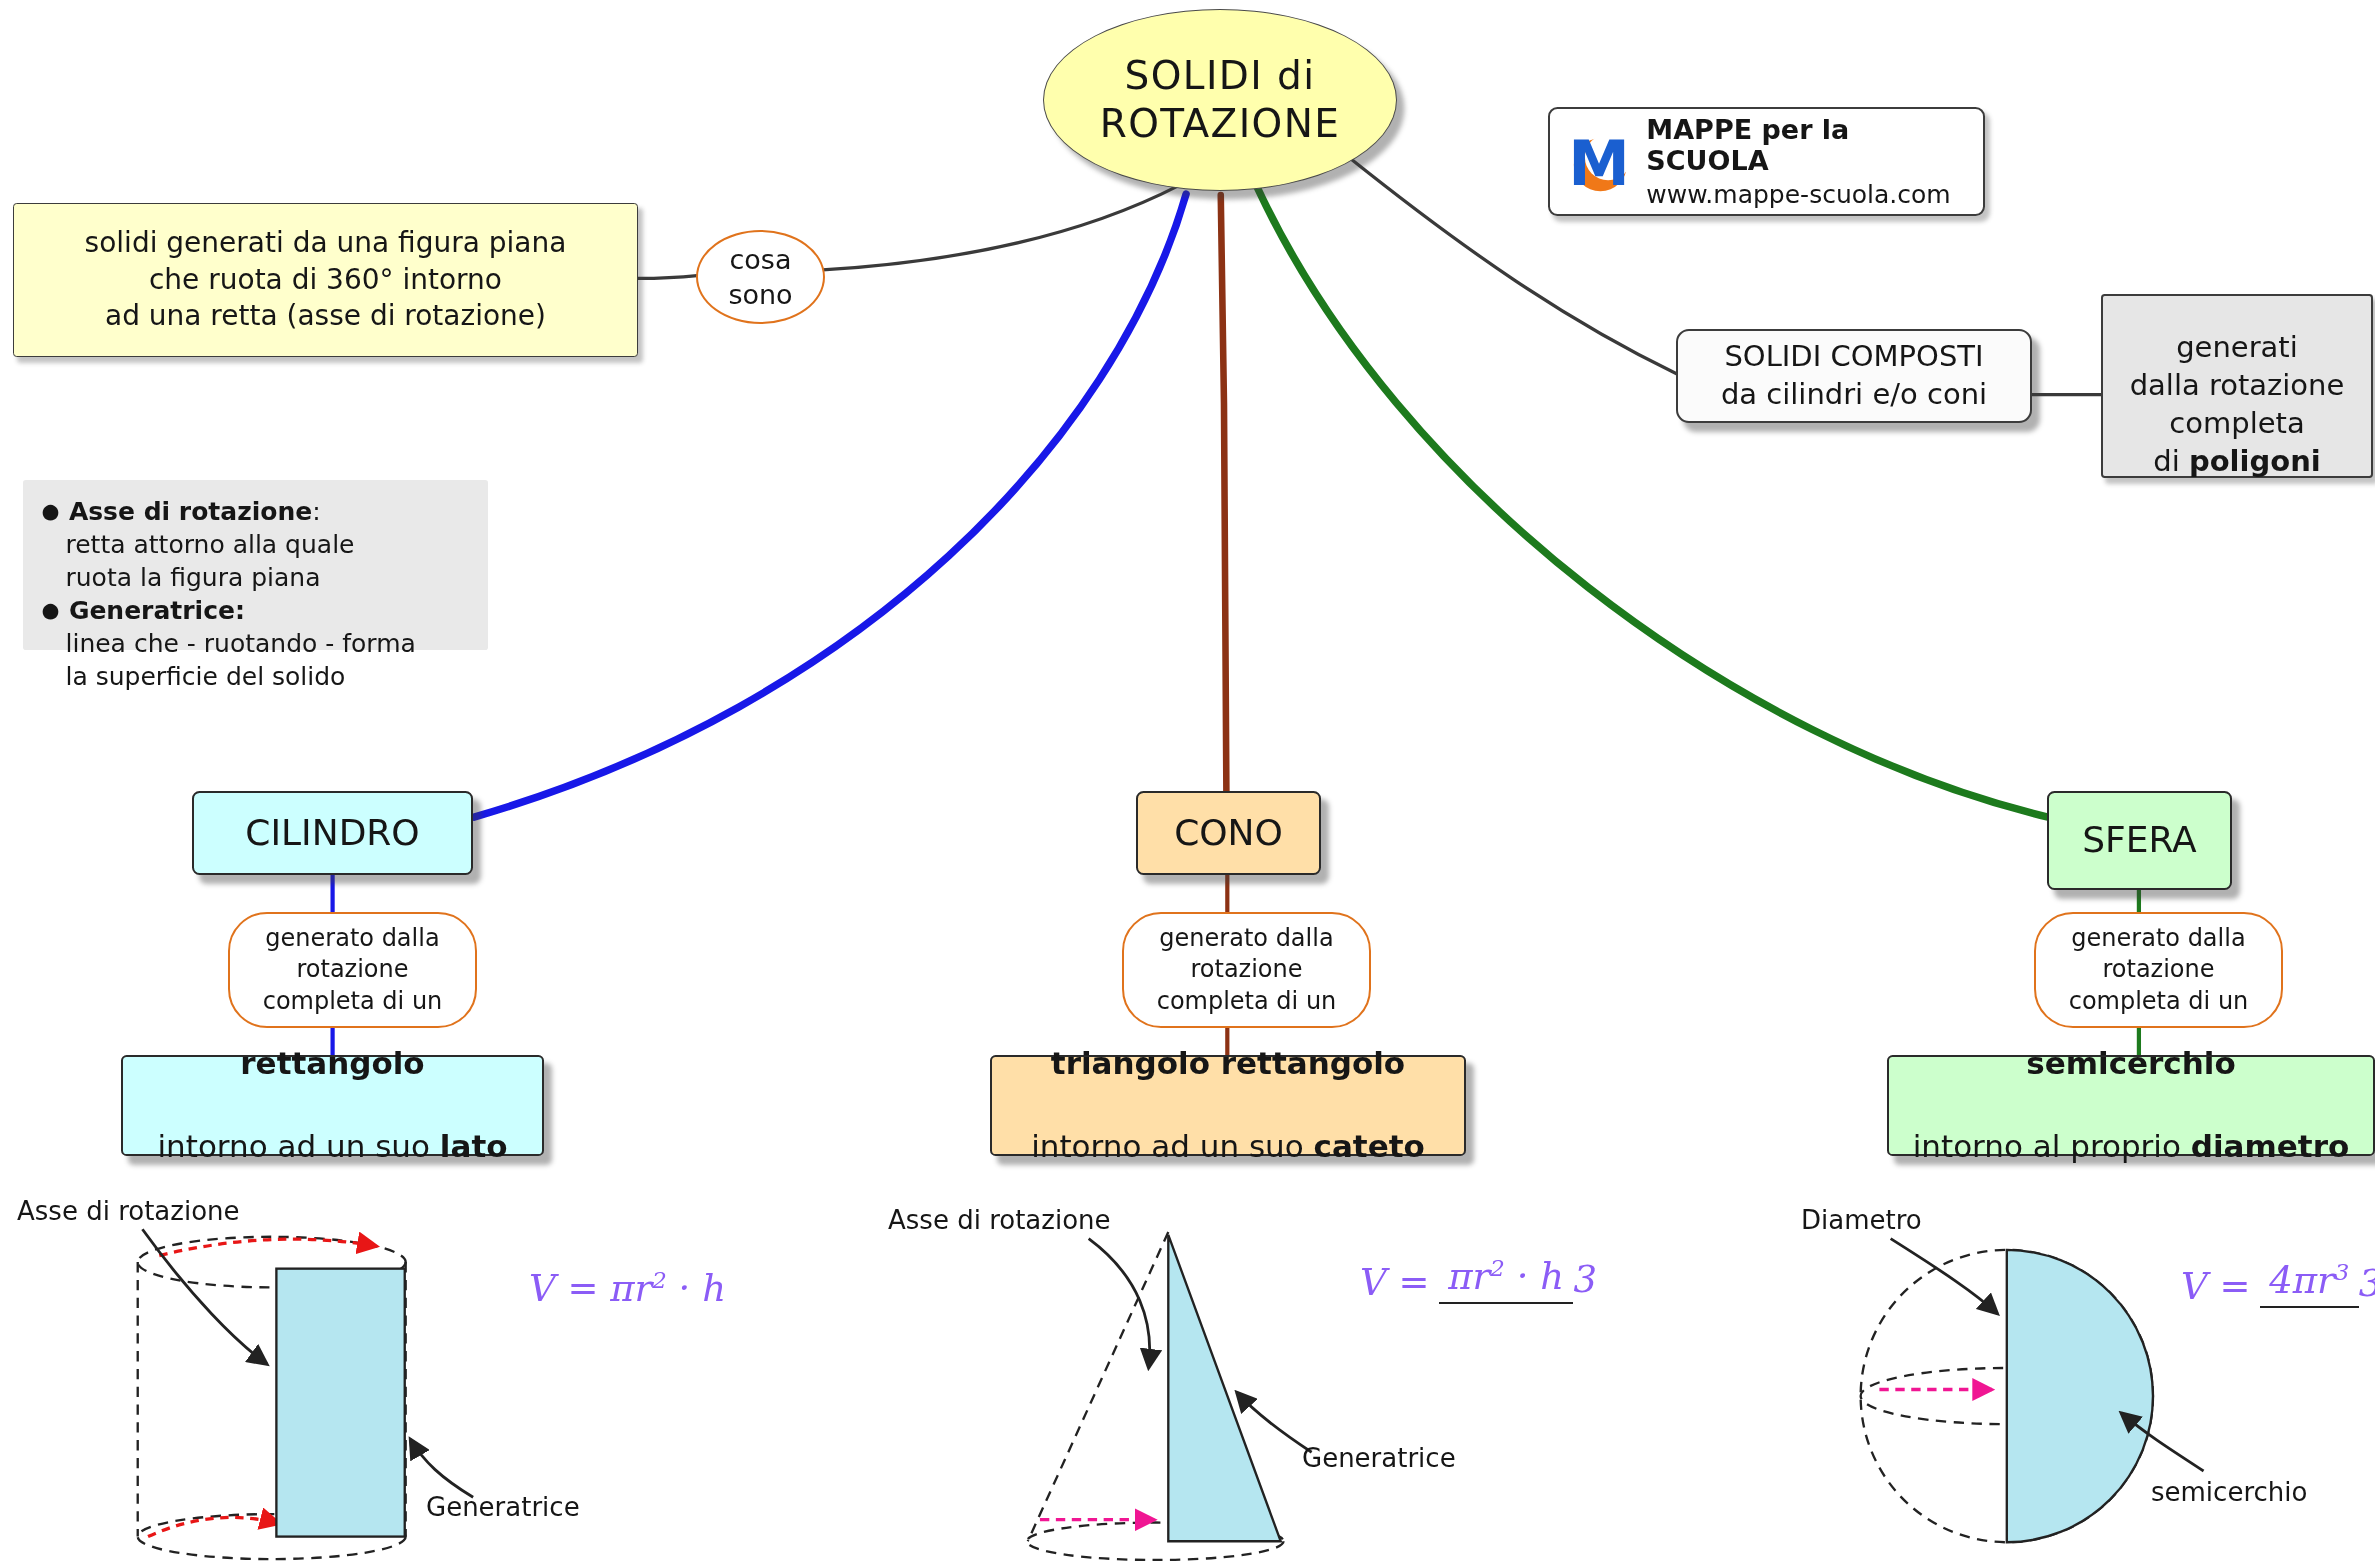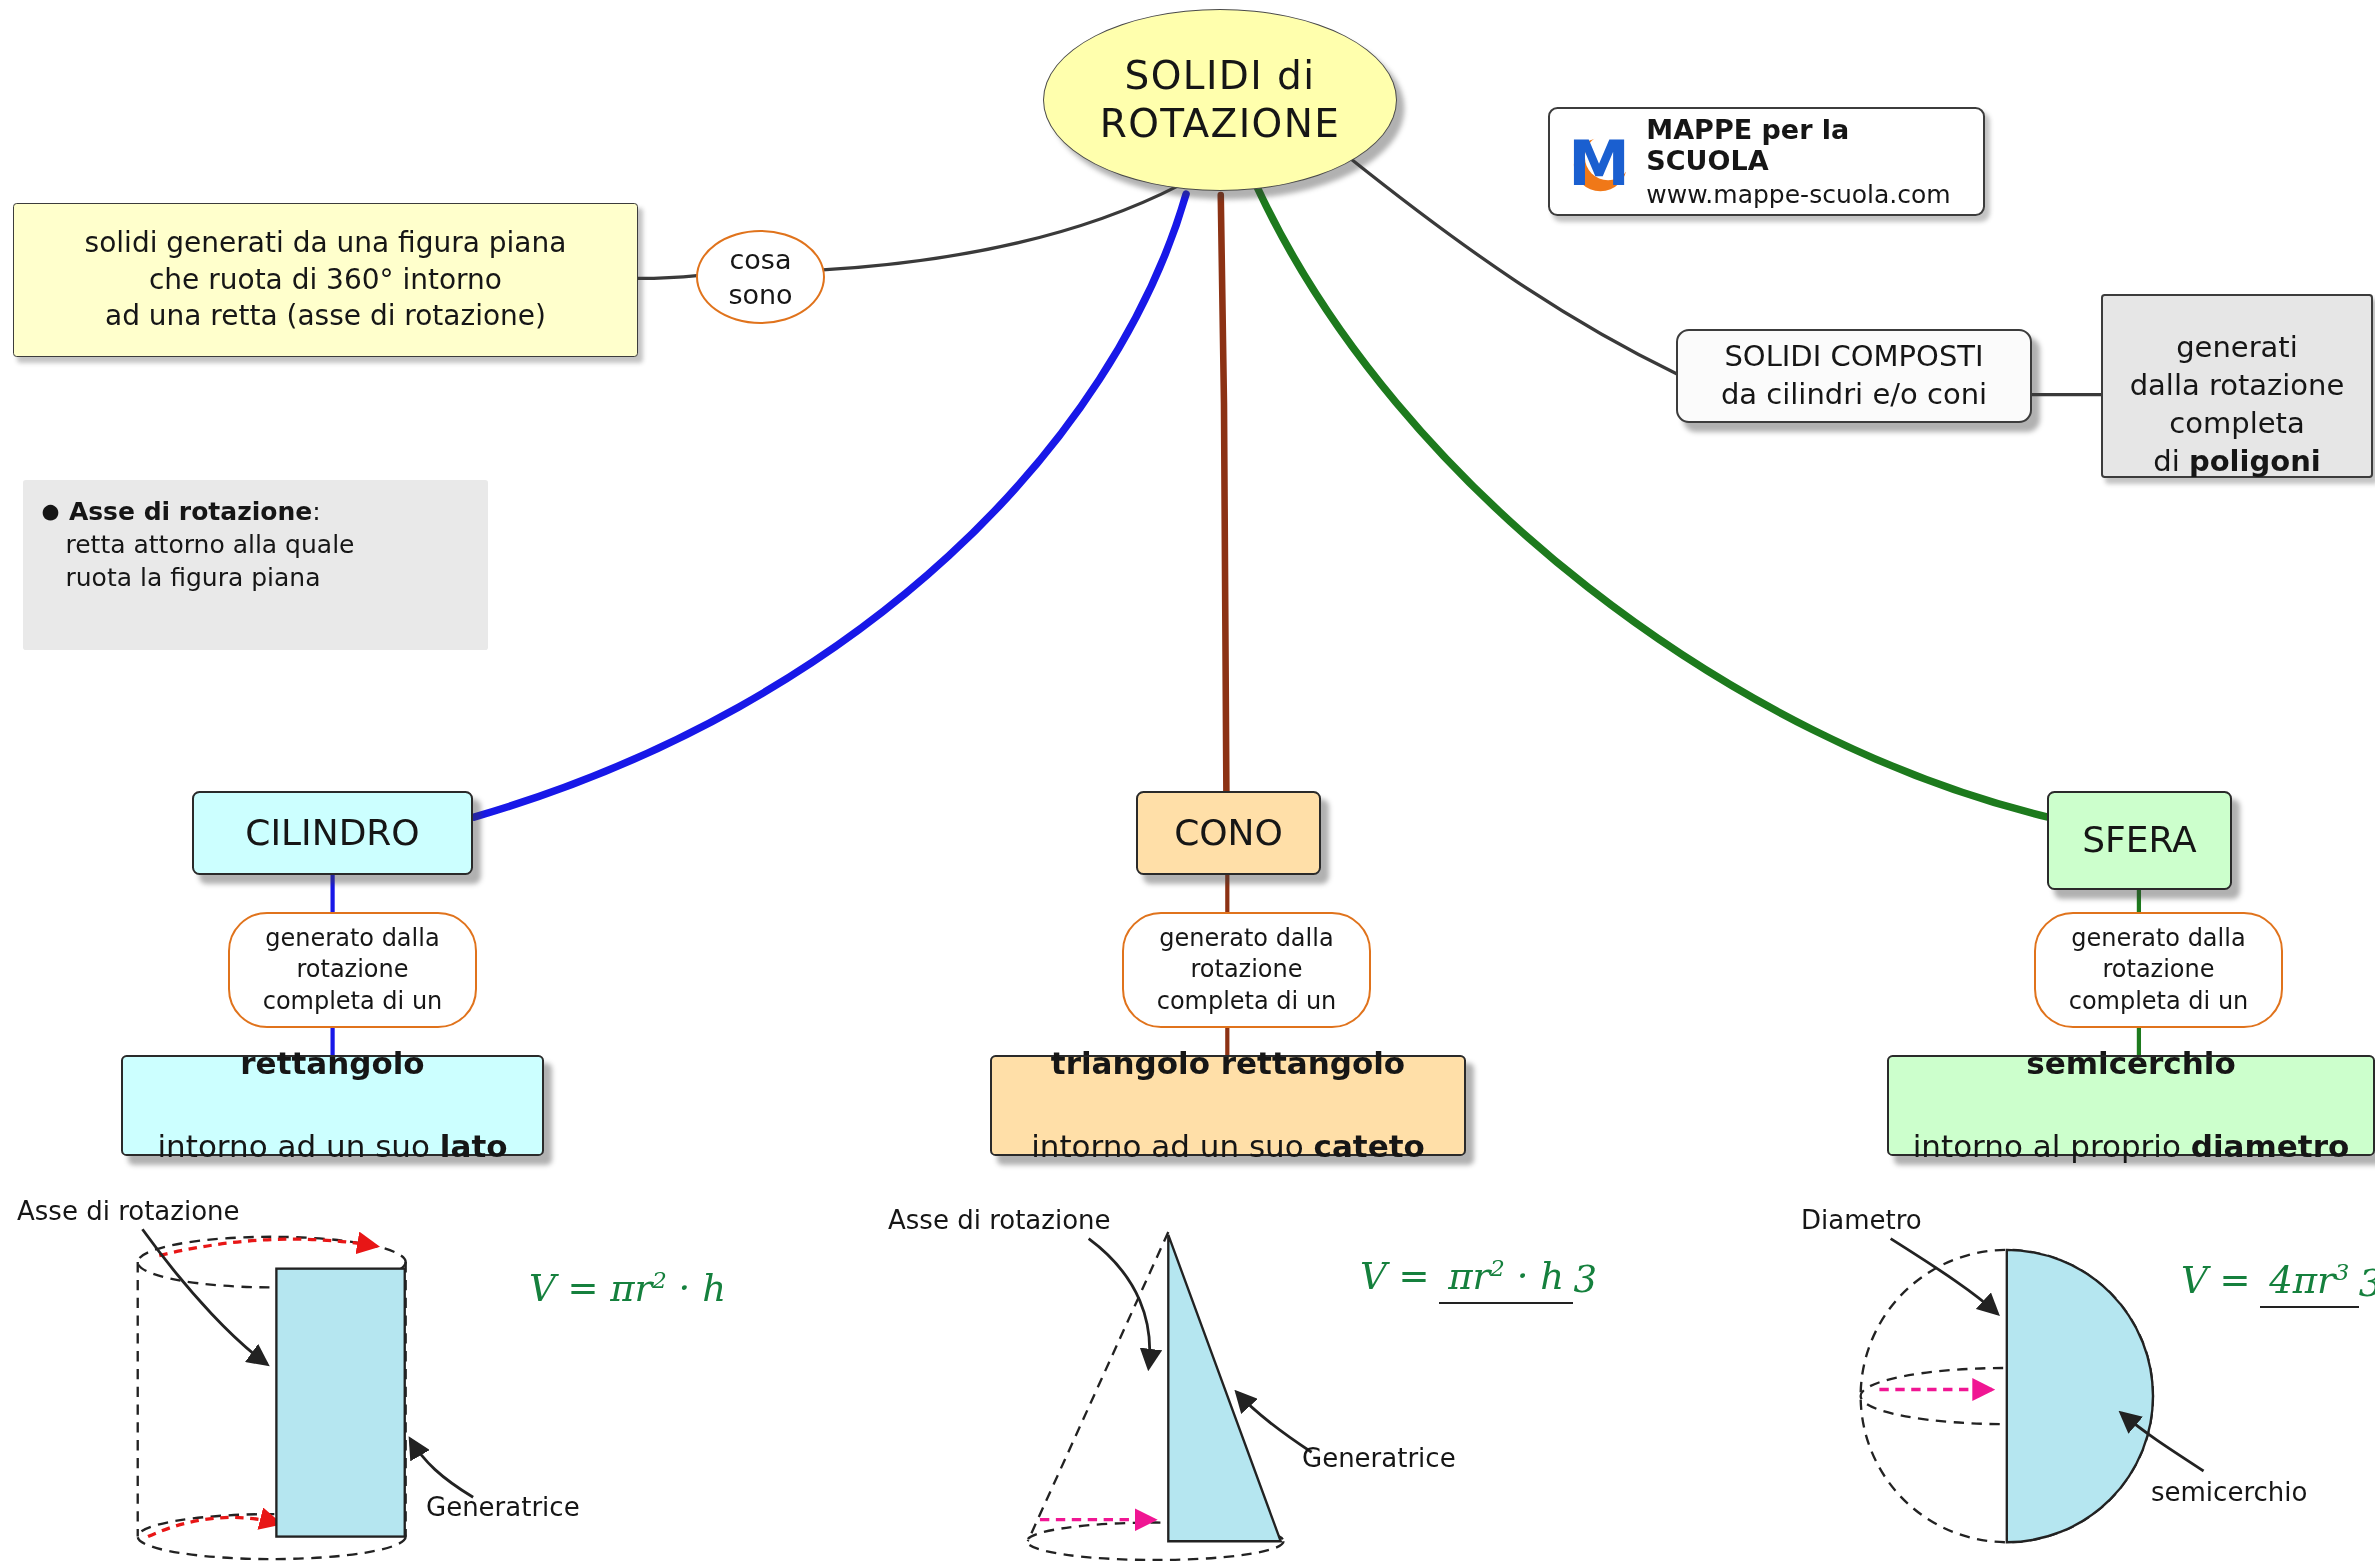--- a/index.html
+++ b/index.html
@@ -76,21 +76,21 @@
     font-size:31px; line-height:1.35;
   }
   .res-1 { left:121px;  width:423px; background:#ccffff; }
   .res-2 { left:990px; width:476px; background:#ffdfa8; }
   .res-3 { left:1887px; width:488px; background:#ccffcc; }
 
   .diagram-label { position:absolute; font-size:26px; white-space:nowrap; }
 
   .formula {
     position:absolute; font-family:"DejaVu Serif", serif; font-style:italic;
-    font-size:37px; color:#15803d; display:flex; align-items:flex-start; gap:9.4px; white-space:nowrap;
+    font-size:37px; color:#8b5cf6; display:flex; align-items:flex-end; gap:9.4px; white-space:nowrap;
   }
   .formula sup { font-size:0.62em; }
   .frac { display:inline-flex; flex-direction:row; align-items:center; line-height:1.15; }
   .frac .num { border-bottom:2.8px solid #222; padding:0 9.4px 2.8px; }
   .frac .den { padding-top:2.8px; }
 </style>
 </head>
 <body>
 
 <div class="canvas">
@@ -193,20 +193,25 @@
 di </span><b>poligoni</b>
     </div>
   </div>
 
   <div class="glossary">
     <div class="gloss-item">
       <div class="gloss-title"><span class="bullet">●</span><b>Asse di rotazione</b><span>:</span></div>
       <div class="gloss-text">retta attorno alla quale
 ruota la figura piana</div>
     </div>
+    <div class="gloss-item">
+      <div class="gloss-title"><span class="bullet">●</span><b>Generatrice:</b><span></span></div>
+      <div class="gloss-text">linea che - ruotando - forma
+la superficie del solido</div>
+    </div>
   </div>
 
   <div class="node solid-box box-cilindro shadow">
     <span>CILINDRO</span>
   </div>
   <div class="node solid-box box-cono shadow">
     <span>CONO</span>
   </div>
   <div class="node solid-box box-sfera shadow">
     <span>SFERA</span>

